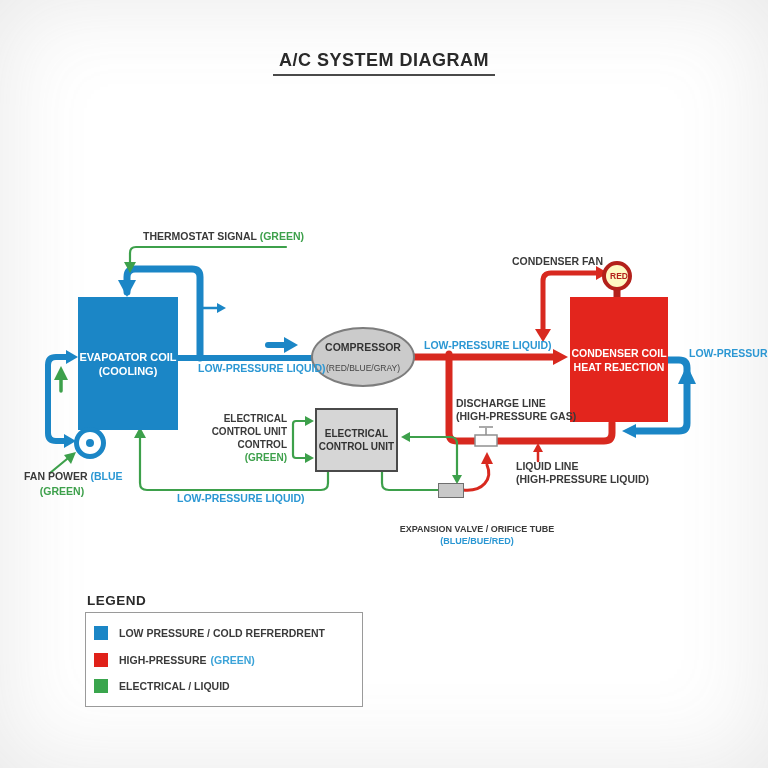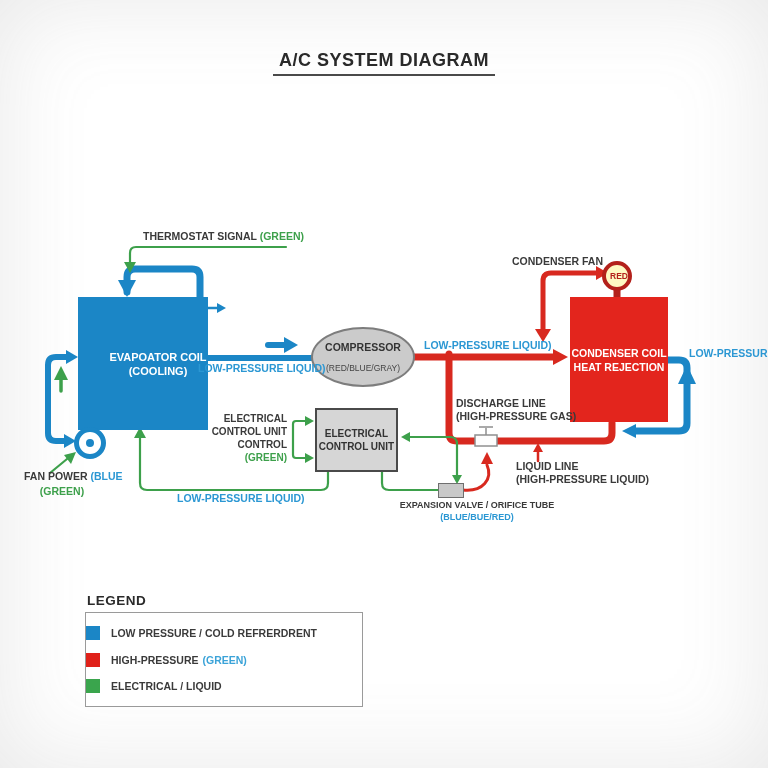--- a/index.html
+++ b/index.html
@@ -9,36 +9,36 @@
     box-shadow: inset 0 0 90px rgba(110,110,110,0.16);
   }
   svg{position:absolute;left:0;top:0;z-index:1;}
   .node{position:absolute;z-index:2;display:flex;flex-direction:column;align-items:center;justify-content:center;text-align:center;}
   .lbl{position:absolute;z-index:3;font-weight:bold;color:#3a3a3a;font-size:10.5px;line-height:12.5px;white-space:nowrap;}
   .blue-t{color:#2b97d3;}
   .green-t{color:#3da04b;}
   #title-wrap{position:absolute;top:50px;left:0;right:0;text-align:center;z-index:3;}
   #title{display:inline-block;font-size:18px;font-weight:bold;color:#2a2a2a;letter-spacing:0.5px;
     border-bottom:2px solid #4a4a4a;padding:0 6px 3px 6px;}
-  #evaporator{left:78px;top:297px;width:100px;height:133px;background:#1b86c6;color:#fff;font-weight:bold;font-size:11px;line-height:14px;padding-left:30px;}
+  #evaporator{left:78px;top:297px;width:100px;height:133px;background:#1b86c6;color:#fff;font-weight:bold;font-size:11px;line-height:14px;}
   #condenser{left:570px;top:297px;width:98px;height:125px;background:#e3251d;color:#fff;font-weight:bold;font-size:10.5px;line-height:14px;}
   #compressor{left:311px;top:327px;width:104px;height:60px;background:#cbcbcb;border:2px solid #7d7d7d;border-radius:50%;box-sizing:border-box;}
   #compressor .l1{font-weight:bold;font-size:10.5px;color:#333;}
   #compressor .l2{font-size:8.5px;color:#444;margin-top:10px;}
   #ecu-box{left:315px;top:408px;width:83px;height:64px;background:#d6d6d6;border:2px solid #4a4a4a;box-sizing:border-box;color:#333;font-weight:bold;font-size:10px;line-height:13px;}
   #fan-circle{left:74px;top:427px;width:32px;height:32px;border:5px solid #1b86c6;border-radius:50%;background:#fff;box-sizing:border-box;}
   #fan-dot{width:8px;height:8px;border-radius:50%;background:#1b86c6;}
   #red-circle{left:602px;top:261px;width:30px;height:30px;border:4px solid #b3211b;border-radius:50%;background:#fef9c3;box-sizing:border-box;font-weight:bold;font-size:8.5px;color:#b3211b;align-items:flex-end;}
   #xv-box{left:438px;top:483px;width:26px;height:15px;background:#c9c9c9;border:1.5px solid #6f6f6f;box-sizing:border-box;}
   #ecu-left-label{left:180px;top:412px;width:107px;text-align:right;font-size:10px;line-height:13px;}
-  #expansion-label{left:397px;top:500px;width:160px;text-align:center;font-size:9px;line-height:11.5px;white-space:normal;}
+  #expansion-label{left:397px;top:524px;width:160px;text-align:center;font-size:9px;line-height:11.5px;white-space:normal;}
   
   #legend-title{left:87px;top:595px;font-size:13.5px;font-weight:bold;color:#2a2a2a;letter-spacing:0.5px;}
   #legend-box{left:85px;top:612px;width:278px;height:95px;border:1.5px solid #9a9a9a;background:#fff;box-sizing:border-box;
-    display:flex;flex-direction:column;justify-content:space-evenly;padding-left:0;z-index:3;position:absolute;}
+    display:flex;flex-direction:column;justify-content:space-evenly;padding-left:8px;z-index:3;position:absolute;}
   .legend-row{display:flex;align-items:center;}
   .swatch{width:14px;height:14px;display:inline-block;flex:0 0 14px;}
   .legend-label{margin-left:11px;font-size:10.5px;font-weight:bold;color:#3a3a3a;white-space:nowrap;}
   .legend-suffix{margin-left:4px;font-size:10.5px;font-weight:bold;white-space:nowrap;}
 </style>
 </head>
 <body>
 
 <div id="stage">
 

